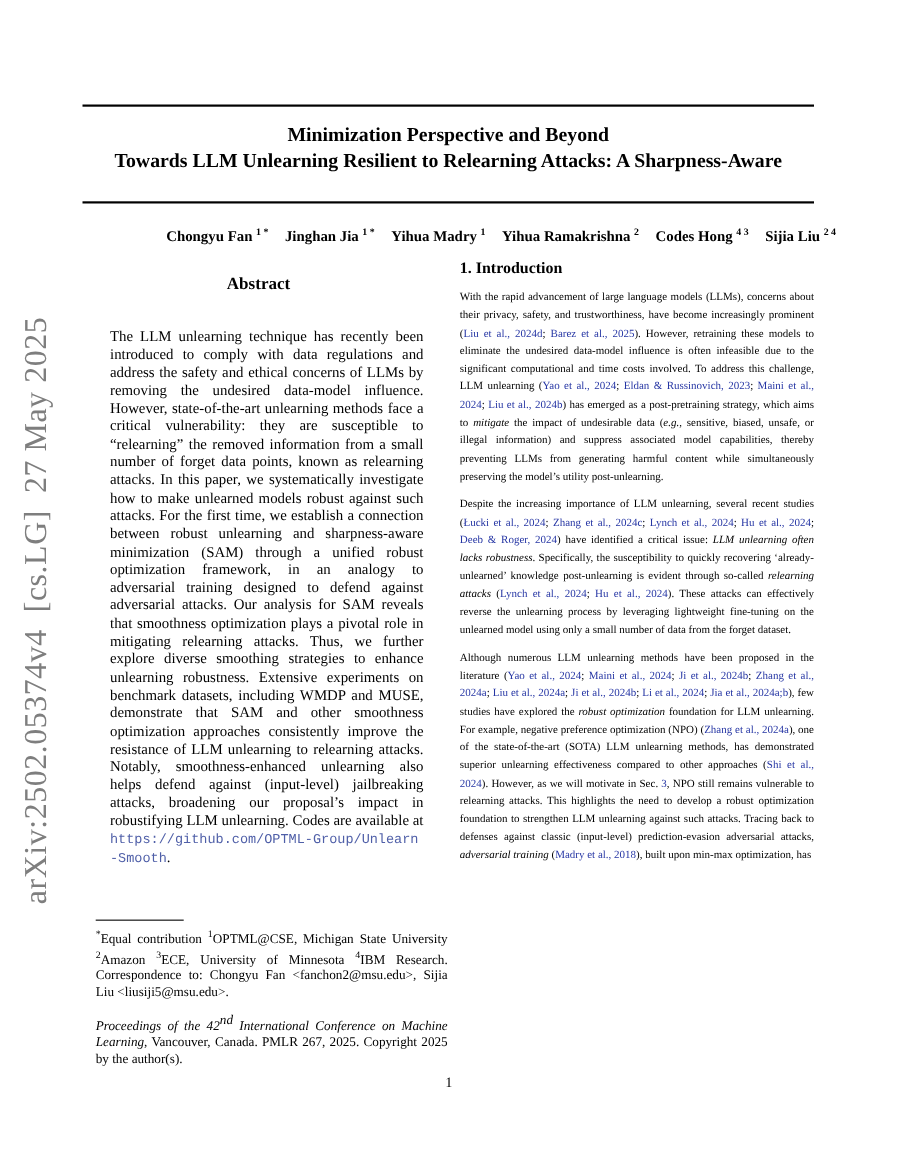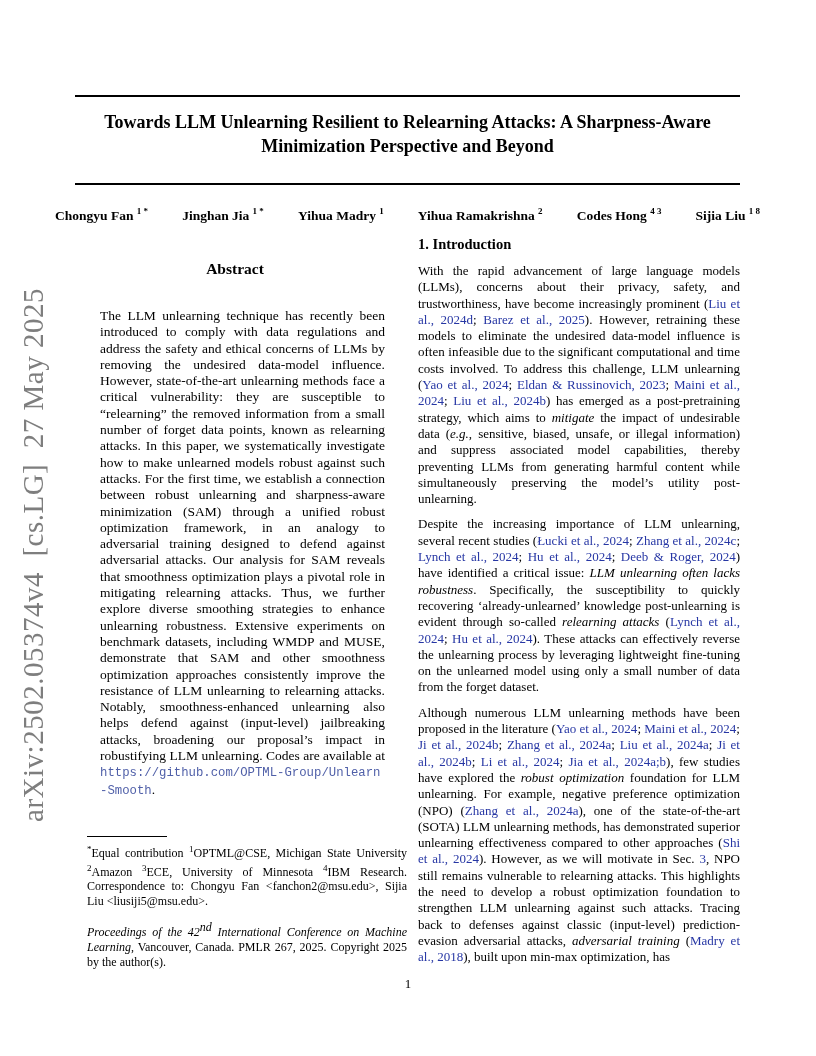--- a/index.html
+++ b/index.html
@@ -15,36 +15,36 @@
   }
   .rule { position:absolute; left:75px; width:665px; height:2px; background:#000; }
   .rule-top { top:95px; }
   .rule-mid { top:183px; }
   .paper-title {
     position:absolute; left:75px; top:110px; width:665px;
     text-align:center; font-weight:bold; font-size:18px; line-height:24px;
   }
   .authors {
     position:absolute; left:55px; top:206px; width:705px;
-    display:flex; justify-content:space-between; gap:15px;
+    display:flex; justify-content:flex-end; gap:15px;
     font-weight:bold; font-size:13.5px; white-space:nowrap;
   }
   .authors .sup { font-size:9px; vertical-align:super; font-weight:bold; margin-left:1px; }
-  .col-left  { position:absolute; left:75px;  top:260px; width:320px; }
+  .col-left  { position:absolute; left:75px;  top:250px; width:320px; }
   .col-right { position:absabsolute; }
   .col-right { position:absolute; left:418px; top:236px; width:322px; }
   .abstract-heading {
     text-align:center; font-weight:bold; font-size:15.5px; margin:0 0 0 0;
   }
   .abstract-body {
     margin:30px 10px 0 25px; text-align:justify;
     font-size:13.5px; line-height:16.3px;
   }
   .section-heading { font-weight:bold; font-size:14.5px; margin:0 0 10px 0; }
-  .para { margin:0 0 9px 0; text-align:justify; font-size:13px; line-height:16.3px; }
+  .para { margin:0 0 9px 0; text-align:justify; font-size:10px; line-height:16.3px; }
   .cite { color:#2636a4; }
   .it { font-style:italic; }
   .sup { font-size:9px; vertical-align:super; }
   .it.sup, .sup.it { font-size:12px; vertical-align:super; font-style:italic; }
   .url {
     font-family:"Liberation Mono", monospace; color:#4f5fa8;
     font-size:12.3px; word-break:break-all;
   }
   .footnote-block { position:absolute; left:75px; top:836px; width:320px;margin-left:12px; }
   .footnote-rule { width:80px; height:1px; background:#000; margin-bottom:5px; }
@@ -58,33 +58,33 @@
 </head>
 <body>
 
 <div class="page">
 
   <div class="watermark">arXiv:2502.05374v4  [cs.LG]  27 May 2025</div>
 
   <div class="rule rule-top"></div>
 
   <div class="paper-title">
+    <div>Minimization Perspective and Beyond</div>
     <div>Towards LLM Unlearning Resilient to Relearning Attacks: A Sharpness-Aware</div>
-    <div>Minimization Perspective and Beyond</div>
   </div>
 
   <div class="rule rule-mid"></div>
 
   <div class="authors" id="author-list">
       <span><span>Chongyu Fan</span><span class="sup"> 1 *</span></span>
       <span><span>Jinghan Jia</span><span class="sup"> 1 *</span></span>
       <span><span>Yihua Madry</span><span class="sup"> 1</span></span>
       <span><span>Yihua Ramakrishna</span><span class="sup"> 2</span></span>
       <span><span>Codes Hong</span><span class="sup"> 4 3</span></span>
-      <span><span>Sijia Liu</span><span class="sup"> 1 8</span></span>
+      <span><span>Sijia Liu</span><span class="sup"> 2 4</span></span>
     </div>
 
   <div class="col-left">
     <div class="abstract-heading">Abstract</div>
     <div class="abstract-body"><span>The LLM unlearning technique has recently been introduced to comply with data regulations and address the safety and ethical concerns of LLMs by removing the undesired data-model influence. However, state-of-the-art unlearning methods face a critical vulnerability: they are susceptible to “relearning” the removed information from a small number of forget data points, known as relearning attacks. In this paper, we systematically investigate how to make unlearned models robust against such attacks. For the first time, we establish a connection between robust unlearning and sharpness-aware minimization (SAM) through a unified robust optimization framework, in an analogy to adversarial training designed to defend against adversarial attacks. Our analysis for SAM reveals that smoothness optimization plays a pivotal role in mitigating relearning attacks. Thus, we further explore diverse smoothing strategies to enhance unlearning robustness. Extensive experiments on benchmark datasets, including WMDP and MUSE, demonstrate that SAM and other smoothness optimization approaches consistently improve the resistance of LLM unlearning to relearning attacks. Notably, smoothness-enhanced unlearning also helps defend against (input-level) jailbreaking attacks, broadening our proposal’s impact in robustifying LLM unlearning. Codes are available at </span><span class="url">https://github.com/OPTML-Group/Unlearn-Smooth</span><span>.</span></div>
   </div>
 
   <div class="footnote-block">
     <div class="footnote-rule"></div>
     <div class="footnote-text"><span class="sup">*</span><span>Equal contribution  </span><span class="sup">1</span><span>OPTML@CSE, Michigan State University </span><span class="sup">2</span><span>Amazon </span><span class="sup">3</span><span>ECE, University of Minnesota </span><span class="sup">4</span><span>IBM Research. Correspondence to: Chongyu Fan &lt;fanchon2@msu.edu&gt;, Sijia Liu &lt;liusiji5@msu.edu&gt;.</span></div>

